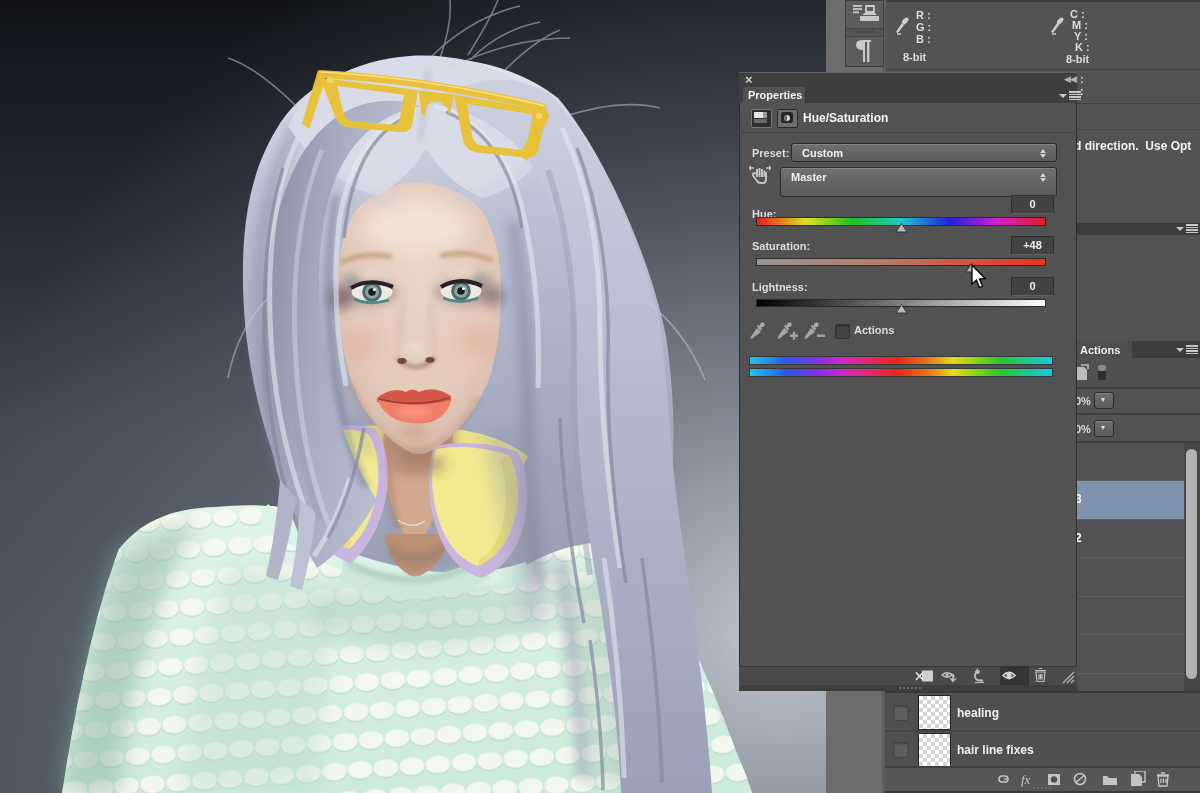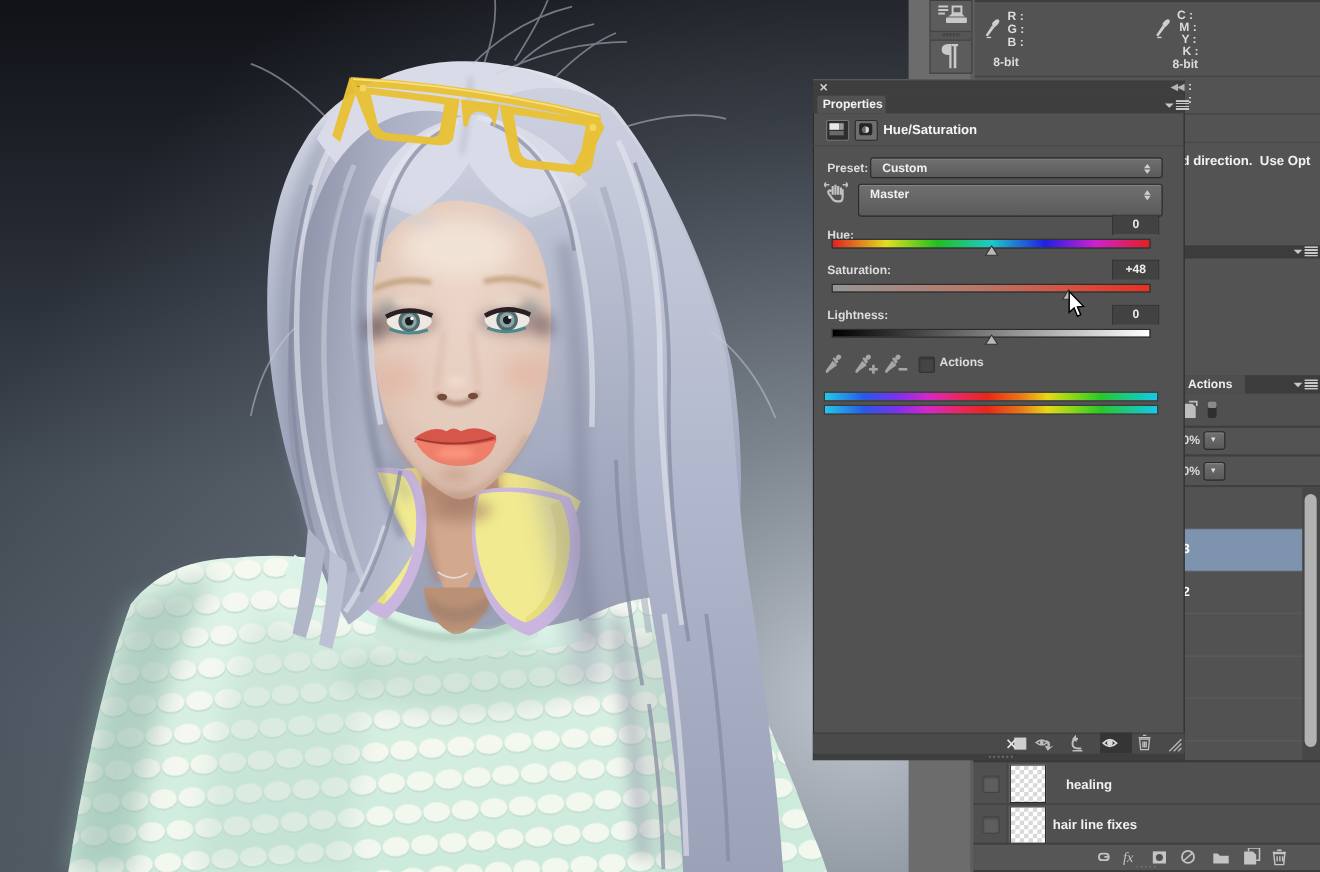--- a/index.html
+++ b/index.html
@@ -348,21 +348,21 @@
   <div class="abs" style="left:300px;top:449px;width:11px;height:230px;background:#b2b2b2;border-radius:6px;"></div>
 </div>
 
 <div class="abs" style="left:885px;top:691px;width:315px;height:102px;background:#505050;">
   <div class="abs" style="left:0;top:0;width:315px;height:2px;background:#393939;"></div>
   <div class="abs" style="left:30px;top:2px;width:1px;height:73px;background:#454545;"></div>
   <div class="abs" style="left:8px;top:14px;width:14px;height:14px;background:#5e5e5e;border:1px solid #434343;border-radius:3px;box-shadow:inset 0 1px 2px rgba(0,0,0,.3);"></div>
   <div class="abs" style="left:33px;top:4px;width:31px;height:33px;background:#fff;border:1px solid #282828;
        background-image:linear-gradient(45deg,#d6d6d6 25%,transparent 25%,transparent 75%,#d6d6d6 75%),linear-gradient(45deg,#d6d6d6 25%,transparent 25%,transparent 75%,#d6d6d6 75%);
        background-size:8px 8px;background-position:0 0,4px 4px;"></div>
-  <div class="abs" style="left:72px;top:15px;color:#f0f0f0;font-size:12px;font-weight:bold;margin-left:12px;">healing</div>
+  <div class="abs" style="left:72px;top:15px;color:#f0f0f0;font-size:12px;font-weight:bold;">healing</div>
   <div class="abs" style="left:0;top:39px;width:315px;height:2px;background:#454545;"></div>
   <div class="abs" style="left:8px;top:51px;width:14px;height:14px;background:#5e5e5e;border:1px solid #434343;border-radius:3px;box-shadow:inset 0 1px 2px rgba(0,0,0,.3);"></div>
   <div class="abs" style="left:33px;top:42px;width:31px;height:33px;background:#fff;border:1px solid #282828;
        background-image:linear-gradient(45deg,#d6d6d6 25%,transparent 25%,transparent 75%,#d6d6d6 75%),linear-gradient(45deg,#d6d6d6 25%,transparent 25%,transparent 75%,#d6d6d6 75%);
        background-size:8px 8px;background-position:0 0,4px 4px;"></div>
   <div class="abs" style="left:72px;top:52px;color:#f0f0f0;font-size:12px;font-weight:bold;">hair line fixes</div>
   <div class="abs" style="left:0;top:75px;width:315px;height:2px;background:#404040;"></div>
   <div class="abs" style="left:0;top:77px;width:315px;height:23px;background:#565656;"></div>
   <svg class="abs" style="left:110px;top:80px" width="185" height="17" viewBox="0 0 185 17">
     <g stroke="#c4c4c4" stroke-width="1.6" fill="none">

